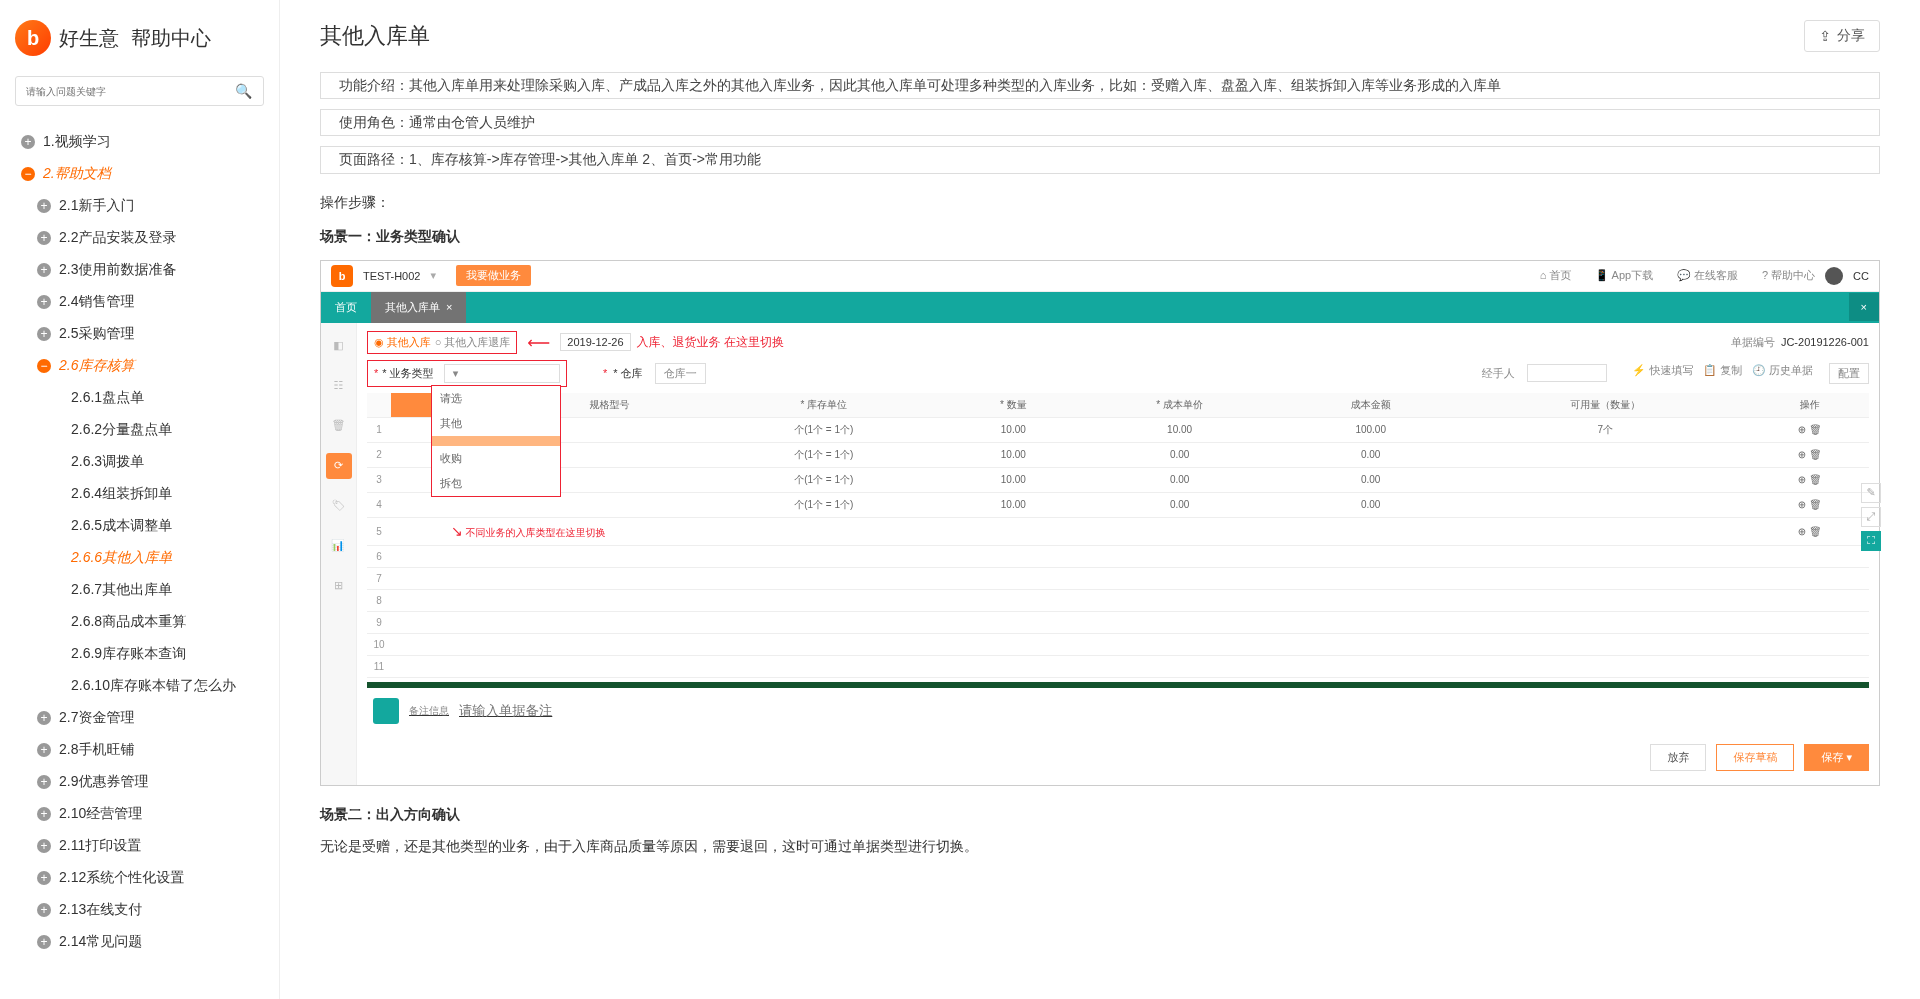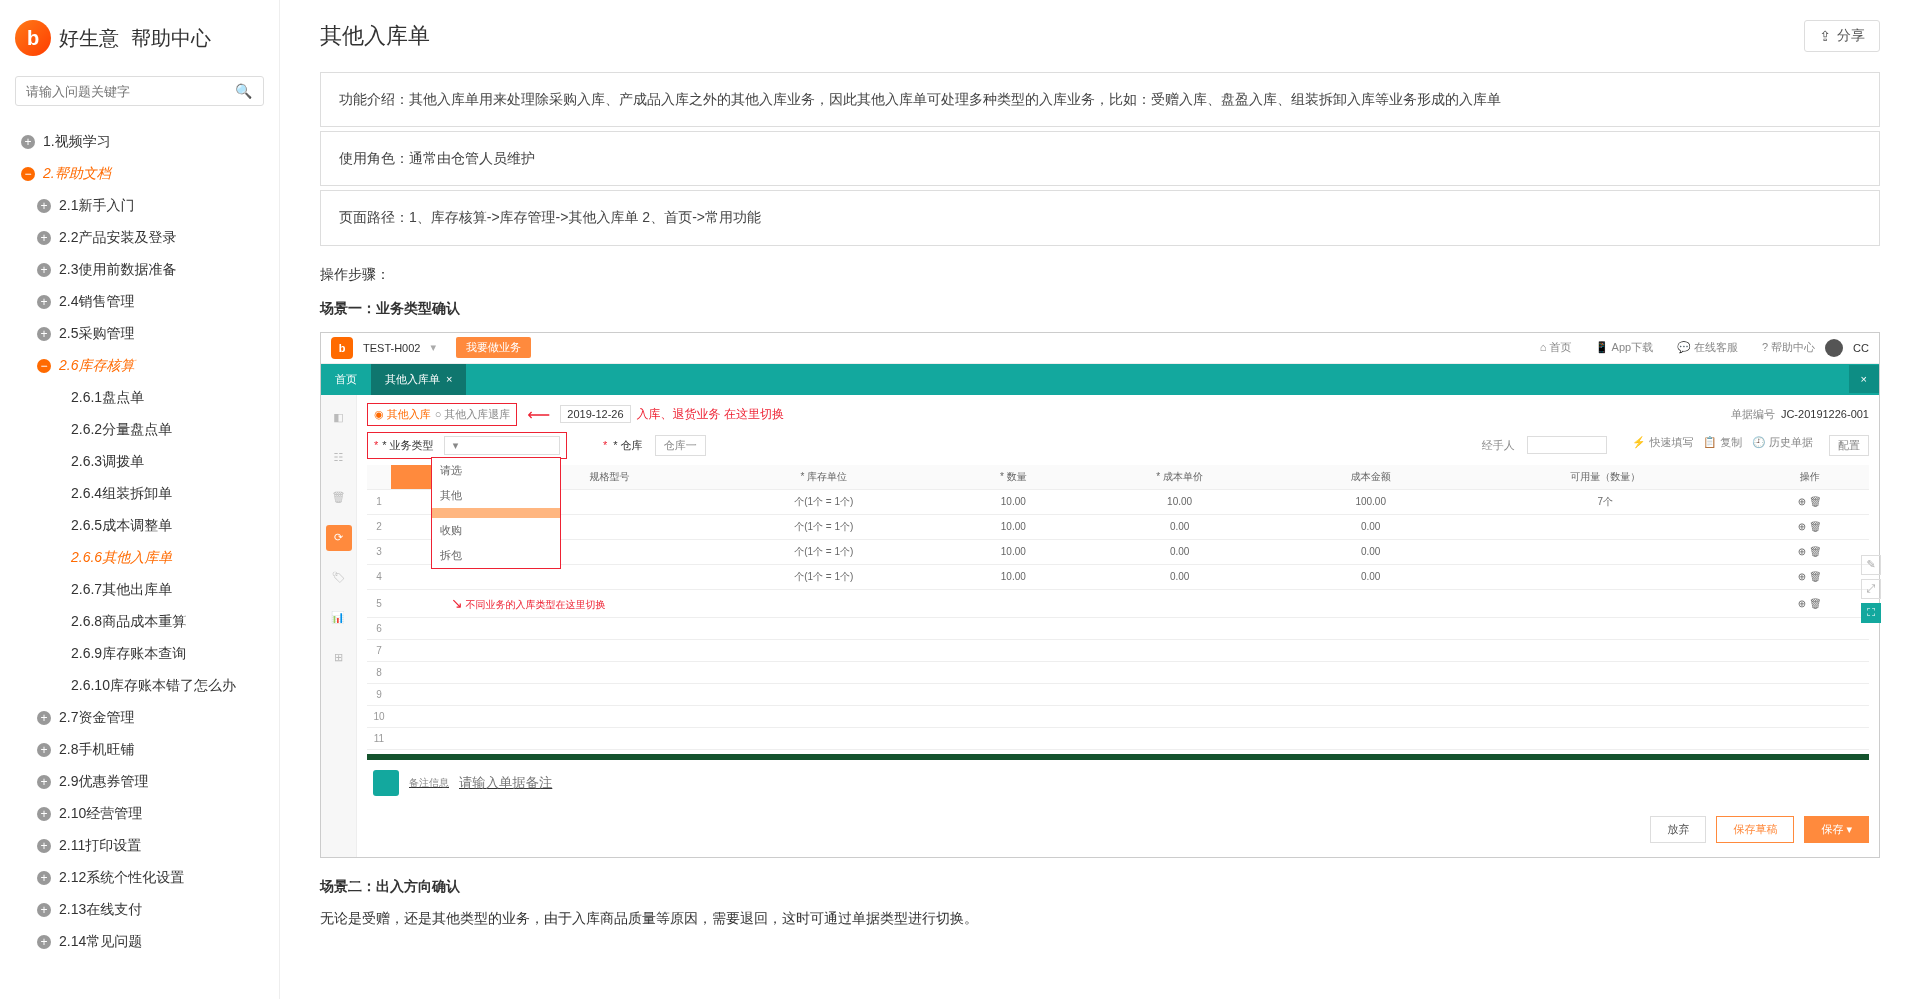--- a/index.html
+++ b/index.html
@@ -4,51 +4,51 @@
 <style>
 * { margin: 0; padding: 0; box-sizing: border-box; }
 body { font-family: "Microsoft YaHei", Arial, sans-serif; font-size: 14px; color: #333; background: #fff; }
 .page { display: flex; min-height: 100vh; }
 .sidebar { width: 280px; padding: 20px 15px; border-right: 1px solid #eee; flex-shrink: 0; }
 .logo-row { display: flex; align-items: center; gap: 8px; margin-bottom: 20px; }
 .logo { width: 36px; height: 36px; border-radius: 50%; background: linear-gradient(135deg, #ff7a18, #ff3d00); color: #fff; display: flex; align-items: center; justify-content: center; font-weight: bold; font-size: 20px; }
 .brand { font-size: 20px; font-weight: 500; color: #333; }
 .subbrand { font-size: 20px; color: #333; margin-left: 4px; }
 .search-wrap { display: flex; align-items: center; border: 1px solid #ddd; border-radius: 3px; padding: 6px 10px; margin-bottom: 20px; }
-.search-wrap input { flex: 1; border: none; outline: none; font-size: 13px; color: #404040; }
+.search-wrap input { flex: 1; border: none; outline: none; font-size: 10px; color: #404040; }
 .search-icon { color: #888; font-size: 14px; }
 .nav { list-style: none; }
 .nav li { padding: 7px 0 7px 6px; cursor: pointer; display: flex; align-items: center; gap: 8px; }
 .nav .bullet { width: 14px; height: 14px; border-radius: 50%; display: inline-flex; align-items: center; justify-content: center; font-size: 12px; }
 .nav .bullet.plus { background: #999; color: #fff; }
 .nav .bullet.minus { background: #ff6a00; color: #fff; }
 .nav .lvl1 { padding-left: 6px; }
 .nav .lvl2 { padding-left: 22px; }
 .nav .lvl3 { padding-left: 56px; }
 .nav .active > span.label { color: #ff6a00; font-style: italic; }
 .nav .label { color: #333; }
 .main { flex: 1; padding: 20px 40px 40px 40px; max-width: 1640px; }
 .header-row { display: flex; align-items: center; justify-content: space-between; margin-bottom: 20px; }
 .page-title { font-size: 22px; font-weight: 500; }
 .share-btn { border: 1px solid #ddd; border-radius: 3px; padding: 6px 14px; color: #555; display: flex; align-items: center; gap: 6px; cursor: pointer; }
-.info-box { border: 1px solid #ddd; padding: 14px 18px; margin-bottom: 4px; color: #444; line-height: 1.8; }
+.info-box { border: 1px solid #ddd; padding: 0 18px; margin-bottom: 10px; color: #444; line-height: 1.8; }
 .section-label { font-weight: 500; margin: 20px 0 10px; }
 .scene { font-weight: 700; margin: 16px 0 8px; }
 .body-text { color: #333; line-height: 2; margin-bottom: 6px; }
 
 
 .embedded { border: 1px solid #ccc; margin: 14px 0 20px; font-size: 11px; background: #fff; }
 .emb-top { background: #fff; display: flex; align-items: center; padding: 4px 10px; gap: 10px; border-bottom: 1px solid #eee; }
 .emb-logo { width: 22px; height: 22px; border-radius: 4px; background: #ff6a00; color: #fff; display: flex; align-items: center; justify-content: center; font-weight: bold; }
 .emb-top-gap { flex: 1; }
 .emb-top-link { color: #888; margin-left: 14px; }
 .emb-avatar { width: 18px; height: 18px; border-radius: 50%; background: #555; }
 .emb-tabs { background: #13a89e; display: flex; align-items: center; padding: 0; color: #fff; }
 .emb-tab { padding: 8px 14px; }
-.emb-tab.active { background: #0f766e; }
+.emb-tab.active { background: #737373; }
 .emb-tab .x { margin-left: 6px; }
 .emb-close { margin-left: auto; padding: 8px 12px; background: #0d8d84; }
 .emb-body { display: flex; }
 .emb-left { width: 36px; background: #f7f7f7; border-right: 1px solid #eee; display: flex; flex-direction: column; align-items: center; gap: 14px; padding-top: 10px; }
 .emb-left .li { width: 26px; height: 26px; display: flex; align-items: center; justify-content: center; color: #bbb; border-radius: 3px; }
 .emb-left .li.sel { background: #ff8a3d; color: #fff; }
 .emb-right { flex: 1; padding: 8px 10px 12px; position: relative; }
 .emb-row { display: flex; align-items: center; gap: 6px; margin-bottom: 6px; }
 .emb-redbox { border: 1.5px solid #e23; padding: 3px 6px; display: inline-flex; align-items: center; gap: 4px; }
 .emb-date { border: 1px solid #ddd; padding: 2px 6px; }

